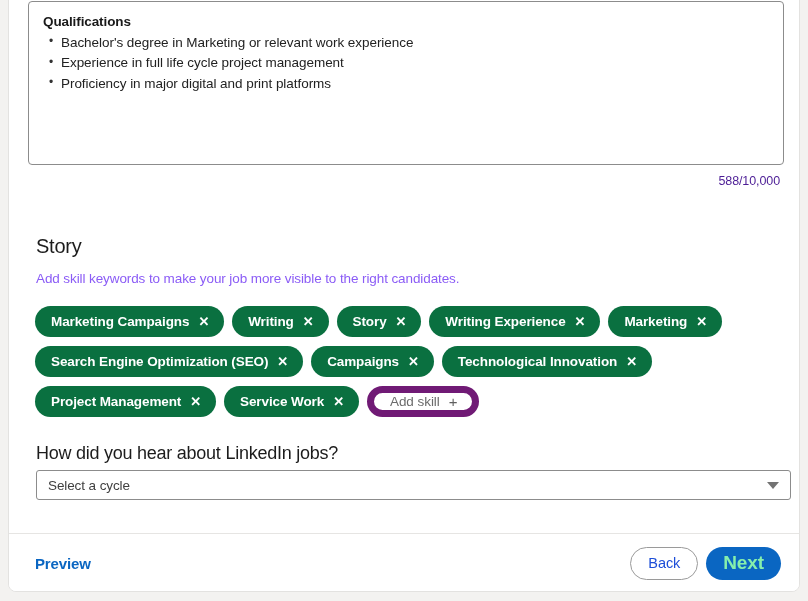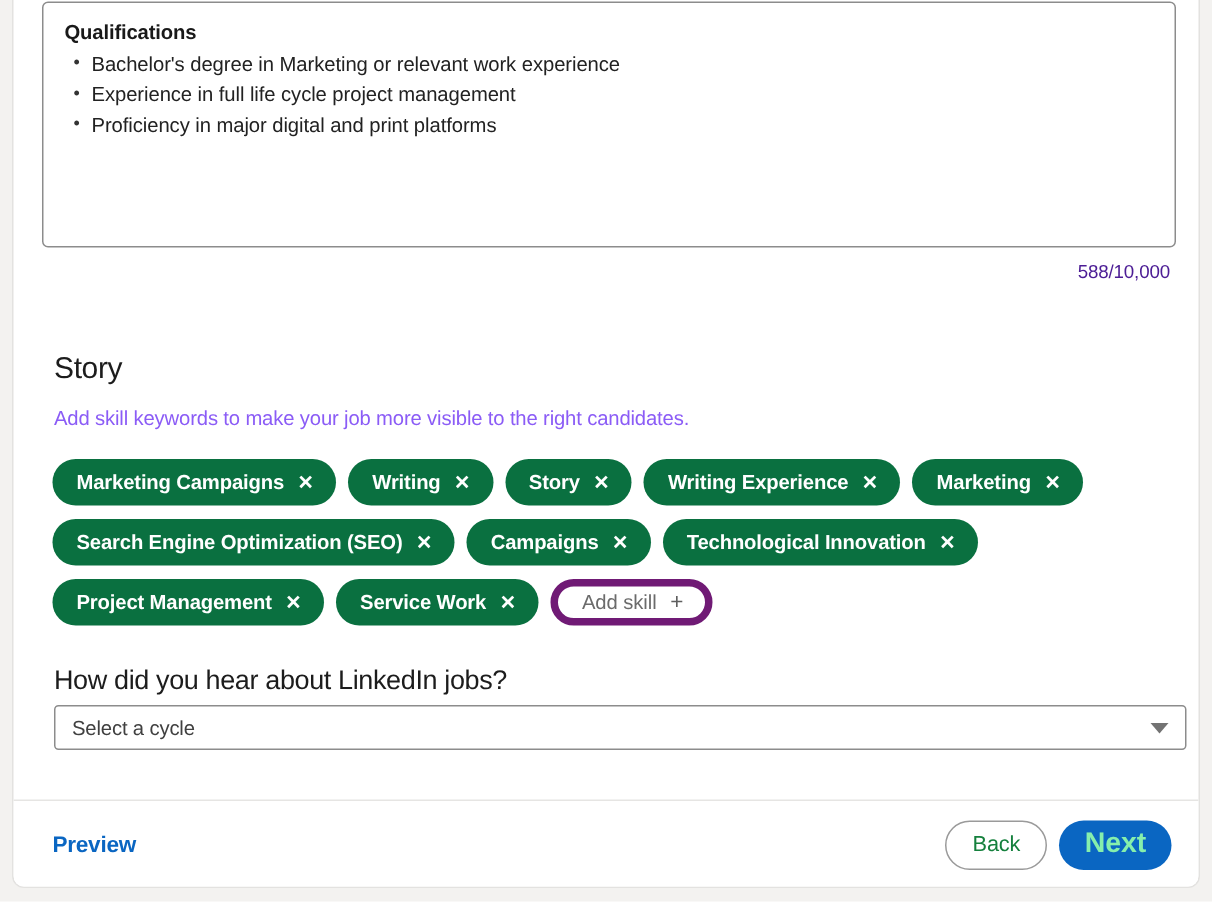--- a/index.html
+++ b/index.html
@@ -152,21 +152,21 @@
   }
   .pill-add {
     display: inline-flex;
     align-items: center;
     gap: 9px;
     height: 31px;
     padding: 0 15px 0 16px;
     border-radius: 16px;
     background: #ffffff;
     color: #6b6b6b;
-    border: 5px solid #701a75;
+    border: 7px solid #701a75;
     font-size: 13.5px;
     letter-spacing: -0.05px;
     white-space: nowrap;
     box-sizing: border-box;
     cursor: pointer;
     font-family: "Liberation Sans", sans-serif;
   }
   .pill-add .plus-icon {
     font-size: 15px;
     line-height: 1;
@@ -247,21 +247,21 @@
     align-items: center;
     gap: 8px;
   }
   .btn-back {
     height: 33px;
     min-width: 62px;
     padding: 0 17px;
     border-radius: 17px;
     border: 1px solid #9a9a9a;
     background: #ffffff;
-    color: #15803d;
+    color: #1d4ed8;
     font-size: 14.5px;
     letter-spacing: -0.1px;
     cursor: pointer;
     font-family: "Liberation Sans", sans-serif;
   }
   .btn-next {
     height: 33px;
     min-width: 62px;
     padding: 0 17px;
     border-radius: 17px;

